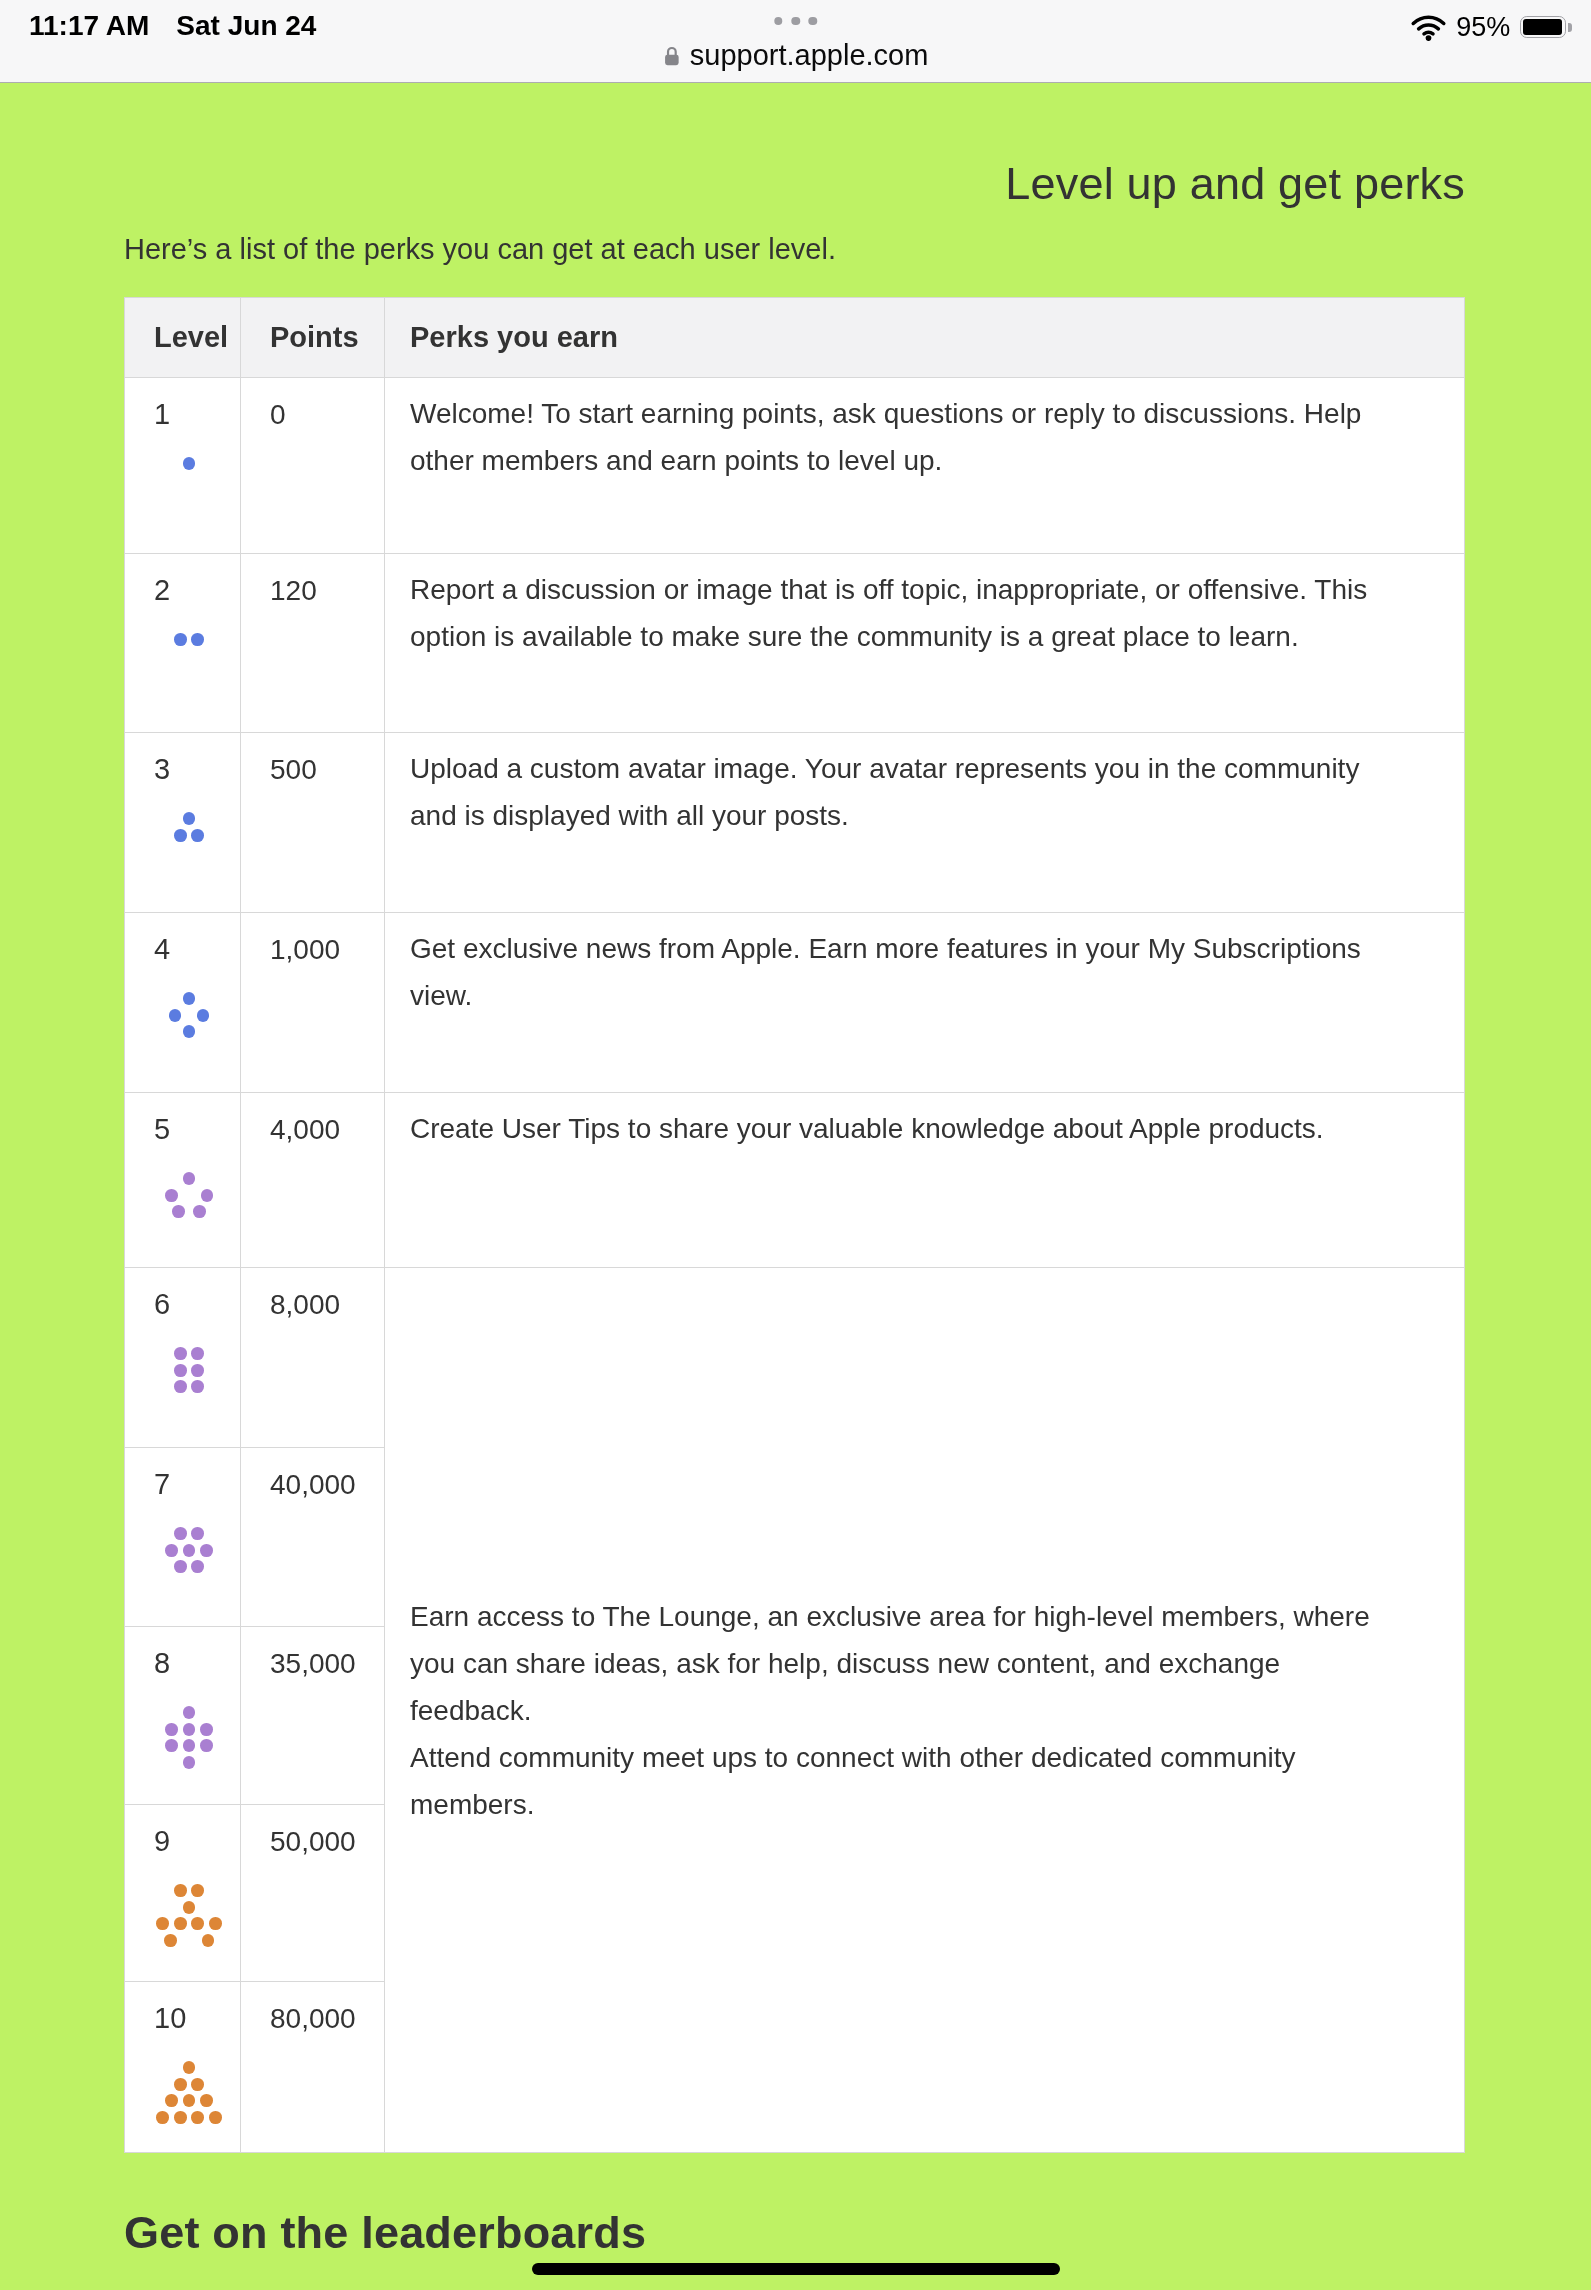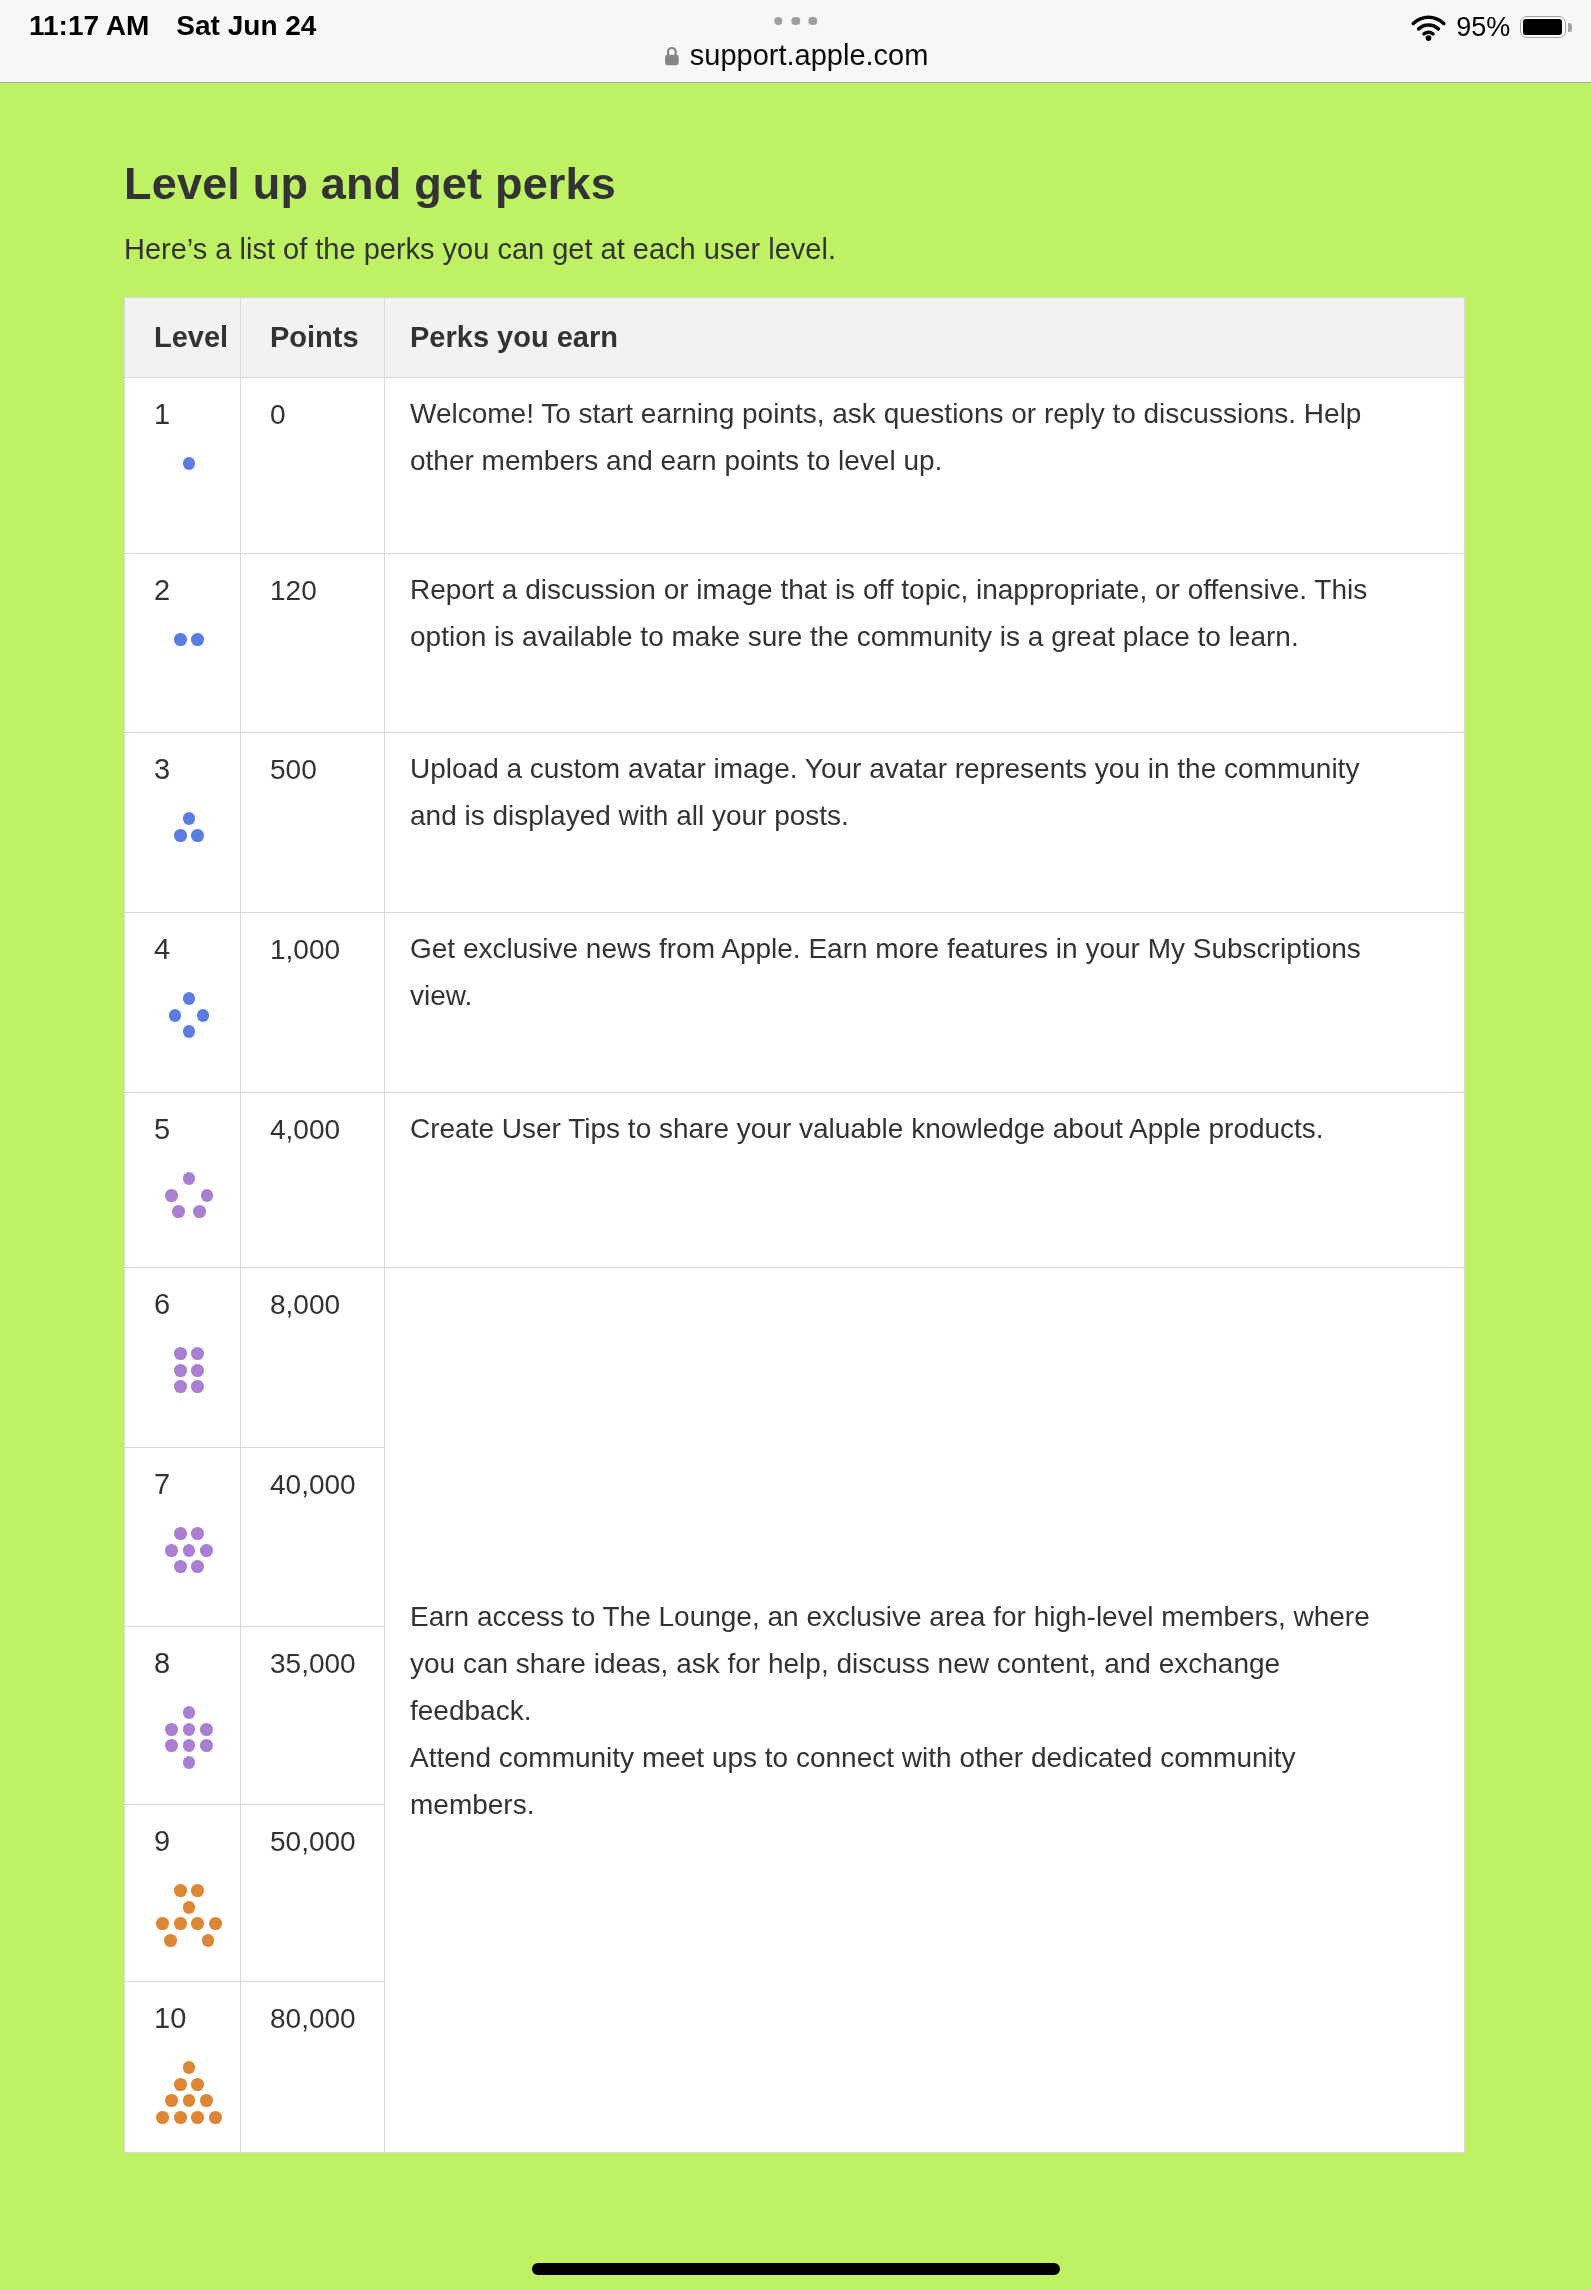--- a/index.html
+++ b/index.html
@@ -33,21 +33,21 @@
   .status-right {
     position:absolute; right:25px; top:11.6px;
     display:flex; align-items:center; gap:9.7px;
     font-size:27px; color:#000;
   }
   .battery { position:relative; width:46px; height:22px; border:1.9px solid #a2a2a7; border-radius:6.8px; }
   .battery .fill { position:absolute; top:1.9px; bottom:1.9px; left:1.9px; right:2.9px; background:#000; border-radius:2.9px; }
   .battery .nub { position:absolute; right:-6.8px; top:5.8px; width:3.9px; height:8.7px; background:#a2a2a7; border-radius:0 2.9px 2.9px 0; }
   
   .content { position:absolute; top:83px; left:0; width:1591px; padding:0 126px 0 124px; }
-  h1.page-title { margin-top:74px; font-size:45px; line-height:1.18; font-weight:700; color:#333; letter-spacing:0.2px; }
+  h1.page-title { margin-top:74px; font-size:45px; line-height:1.18; font-weight:400; color:#333; letter-spacing:0.2px;text-align:right; }
   p.intro { margin-top:23px; font-size:29px; color:#333; }
   table.perks { border-collapse:collapse; table-layout:fixed; width:1341px; margin-top:31px; }
   col.c-level { width:116px; } col.c-points { width:144px; } col.c-perk { width:auto; }
   table.perks th, table.perks td { border:1px solid #d8d8d8; }
   table.perks thead th {
     background:#f2f2f3; height:80px; vertical-align:middle; text-align:left;
     font-size:29px; font-weight:600; color:#333; padding-left:29px;
   }
   table.perks thead th.h-perk { padding-left:25px; }
   table.perks td { vertical-align:top; font-size:28px; color:#333; background:#fff; }
@@ -321,17 +321,18 @@
                   <span class="dot" style="background: rgb(221, 134, 54);"></span>
                   <span class="dot" style="background: rgb(221, 134, 54);"></span>
                 </div>
               </div>
             </td>
             <td class="points-cell">80,000</td>
           </tr>
         </tbody>
     </table>
 
+    <h1 class="next-title">Get on the leaderboards</h1>
   </main>
 
   <div class="home-indicator"></div>
 </div>
 
 
 </body></html>

